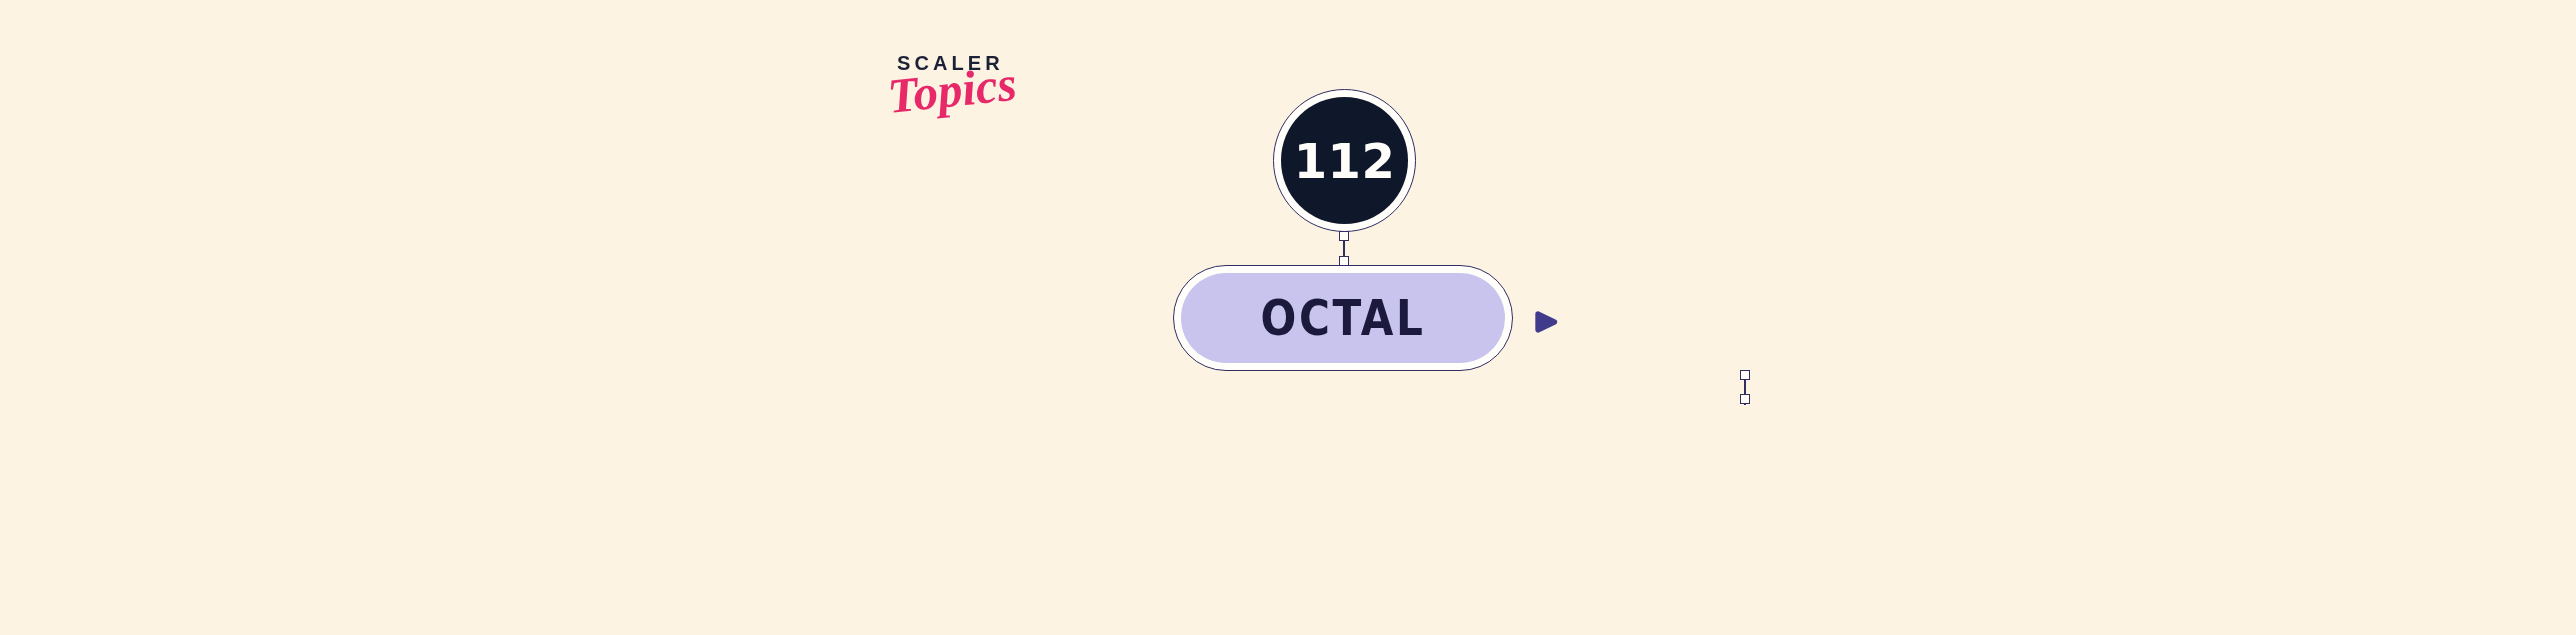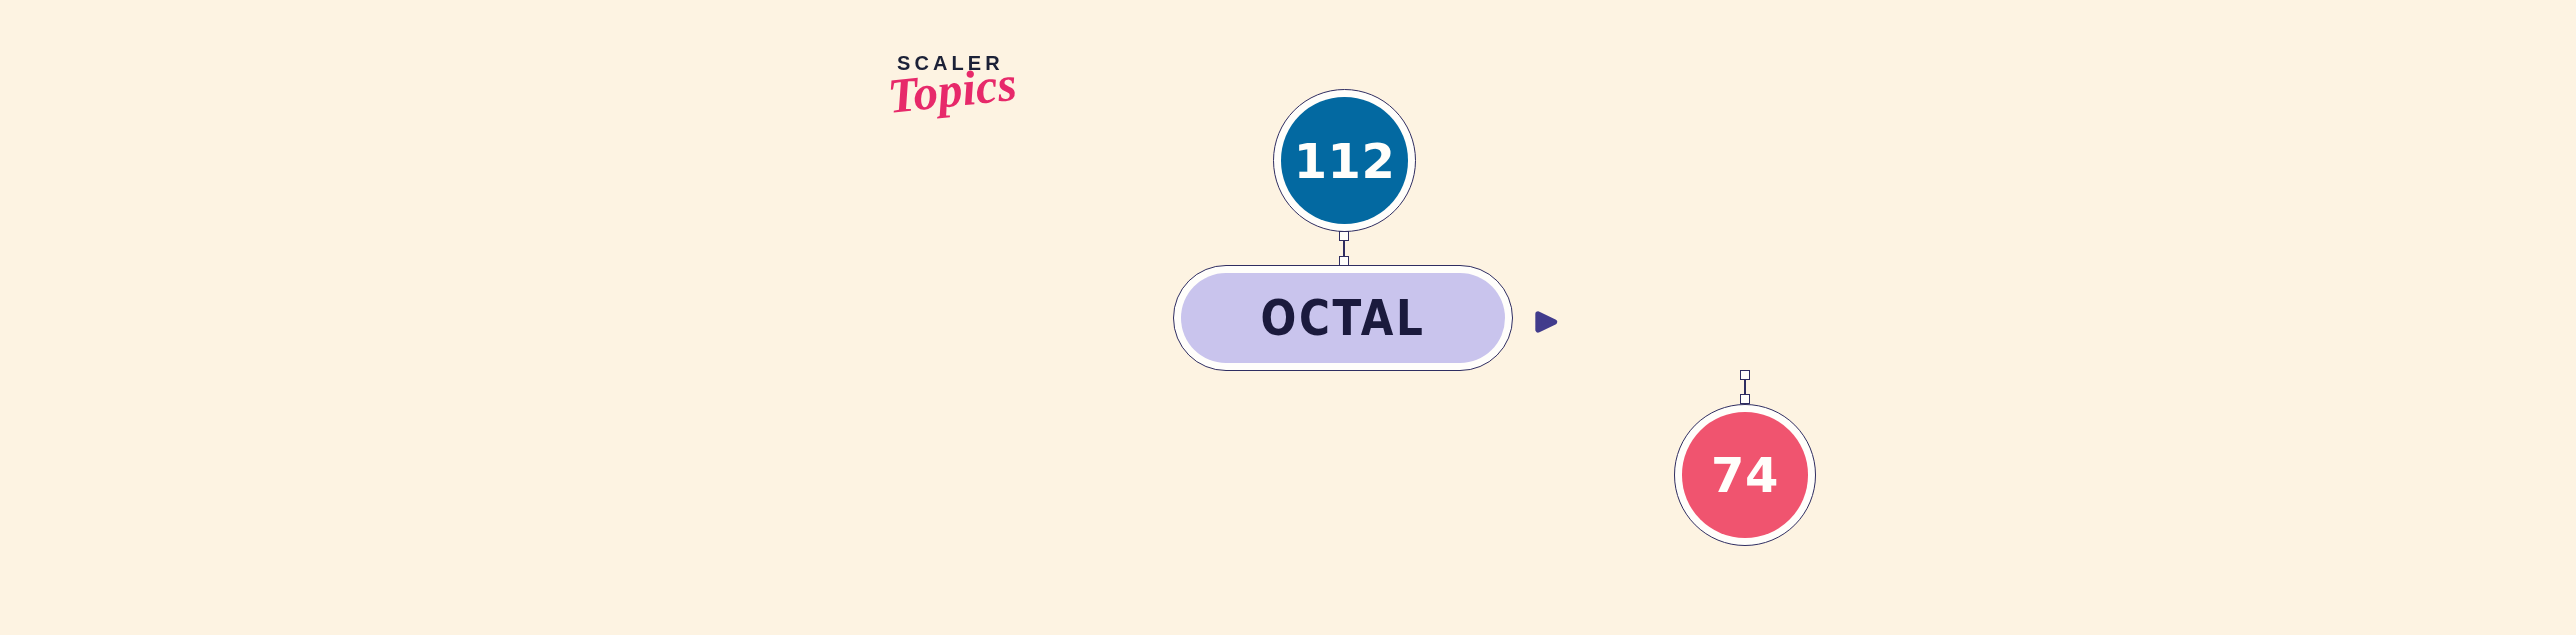--- a/index.html
+++ b/index.html
@@ -66,21 +66,21 @@
     justify-content: center;
   }
   .circle-value {
     color: #fffefb;
     font-family: "DejaVu Sans", sans-serif;
     font-weight: bold;
     font-size: 48px;
     letter-spacing: 0.5px;
   }
   .src-circle { left: 1273px; top: 89px; width: 143px; height: 143px; }
-  .src-circle .circle-inner { background: #0369a1; }
+  .src-circle .circle-inner { background: #0f172a; }
   .dst-circle { left: 1674px; top: 404px; width: 142px; height: 142px; }
   .dst-circle .circle-inner { background: #f0546f; }
 
   
   .conn-line {
     position: absolute;
     width: 1.5px;
     background: #2f2d61;
   }
   .conn-sq {
@@ -168,20 +168,15 @@
 
   <svg class="arrow" viewBox="0 0 48 50" aria-hidden="true">
     <path d="M8 10 L39 25 L8 40 Z" fill="#413b8c" stroke="#413b8c" stroke-width="11" stroke-linejoin="round"></path>
   </svg>
 
 
   <div class="conn-line" id="conn2-line"></div>
   <div class="conn-sq" id="conn2-sq1"></div>
   <div class="conn-sq" id="conn2-sq2"></div>
 
-  <div class="circle-outer dst-circle">
-    <div class="circle-inner">
-      <span class="circle-value">74</span>
-    </div>
-  </div>
 
 </div>
 
 
 </body></html>

